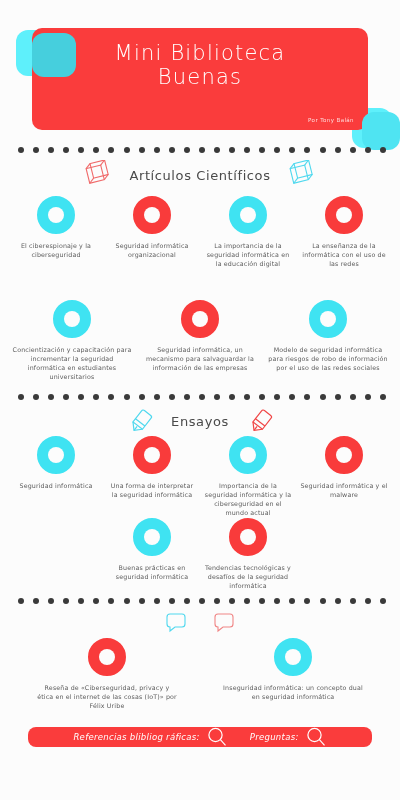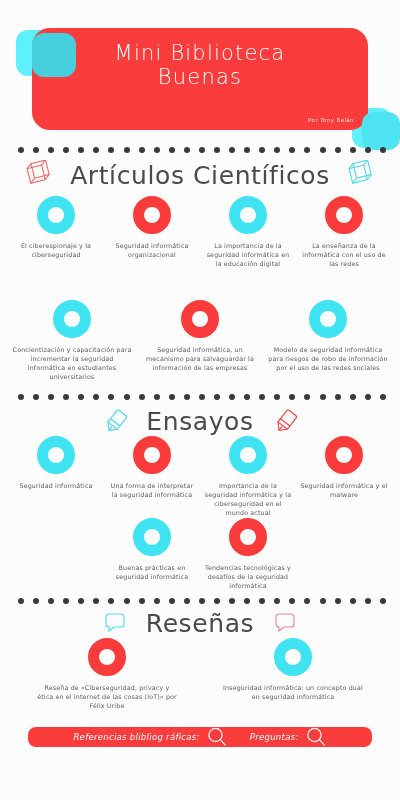--- a/index.html
+++ b/index.html
@@ -51,21 +51,21 @@
   .deco-br-front {
     left: 362px; top: 112px;
     width: 38px; height: 38px;
     background: #4fe4f2;
   }
   .banner {
     position: absolute;
     left: 32px; top: 28px;
     width: 336px; height: 102px;
     background: #fa3c3c;
-    border-radius: 18px;
+    border-radius: 10px;
   }
   .banner-title {
     position: absolute;
     left: 0; top: 13px;
     width: 336px;
     text-align: center;
     color: #ffffff;
     font-size: 21px;
     line-height: 24px;
     letter-spacing: 1.2px;
@@ -103,21 +103,21 @@
     left: 0;
     width: 400px;
     height: 34px;
     display: flex;
     align-items: center;
     justify-content: center;
     gap: 14px;
   }
   .sec-title {
     color: #4a4a4a;
-    font-size: 25px;
+    font-size: 13px;
     letter-spacing: 0.6px;
     font-weight: 400;
     white-space: nowrap;
     text-align: right;
   }
   .sec-ico { width: 34px; height: 30px; flex: 0 0 auto; }
 
   
   .row {
     position: absolute;
@@ -402,21 +402,20 @@
       <i></i>
       <i></i>
   </div>
 
   <div class="sec-head" style="top:606px">
     <span class="sec-ico">
       <svg viewBox="0 0 34 30" width="34" height="30">
         <path d="M11 6 h12 a3 3 0 0 1 3 3 v7 a3 3 0 0 1 -3 3 h-7 l-5 4 v-4 a3 3 0 0 1 -3 -3 v-7 a3 3 0 0 1 3 -3 z" fill="none" stroke="#4FD8EE" stroke-width="1.1"></path>
       </svg>
     </span>
-    <span class="sec-title">Reseñas</span>
     <span class="sec-ico">
       <svg viewBox="0 0 34 30" width="34" height="30">
         <path d="M11 6 h12 a3 3 0 0 1 3 3 v7 a3 3 0 0 1 -3 3 h-7 l-5 4 v-4 a3 3 0 0 1 -3 -3 v-7 a3 3 0 0 1 3 -3 z" fill="none" stroke="#F08585" stroke-width="1.1"></path>
       </svg>
     </span>
   </div>
 
   <div class="row" style="top:638px">
     <div class="item" style="width:150px;margin-right:18px">
       <span class="donut red"></span>

